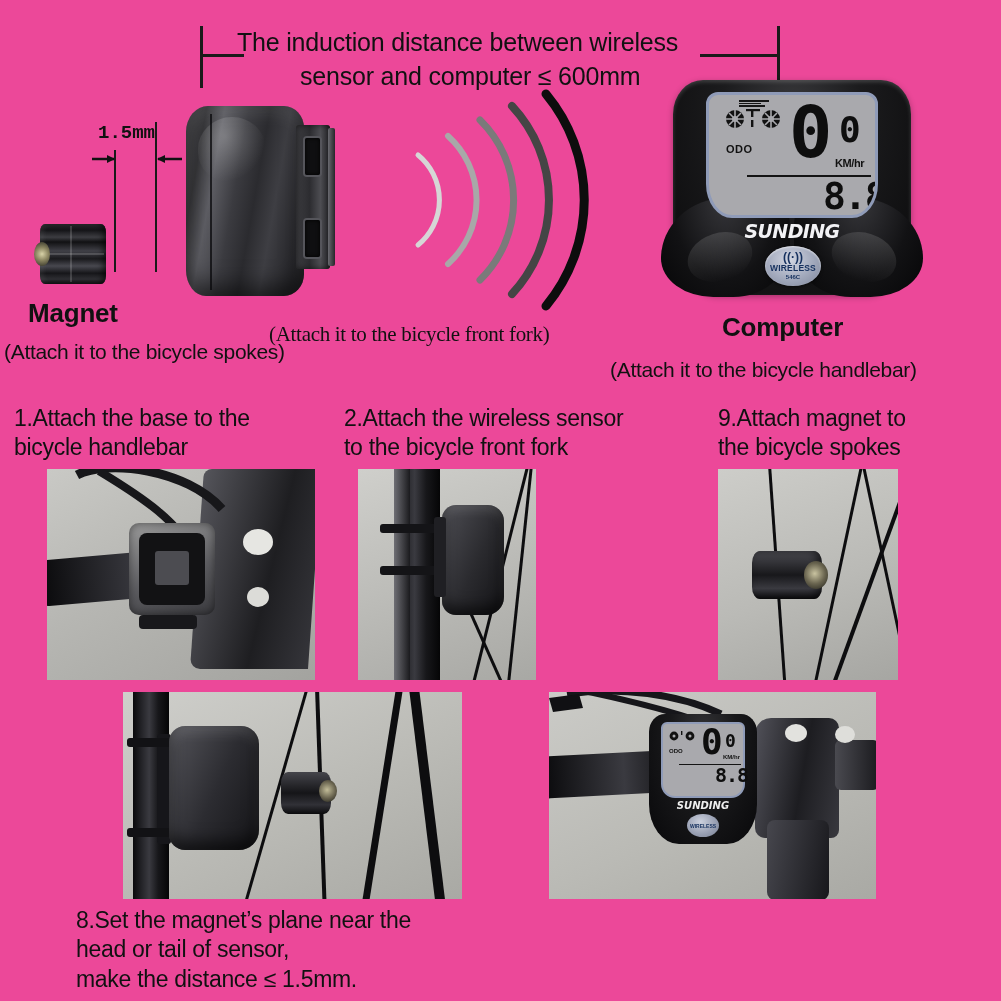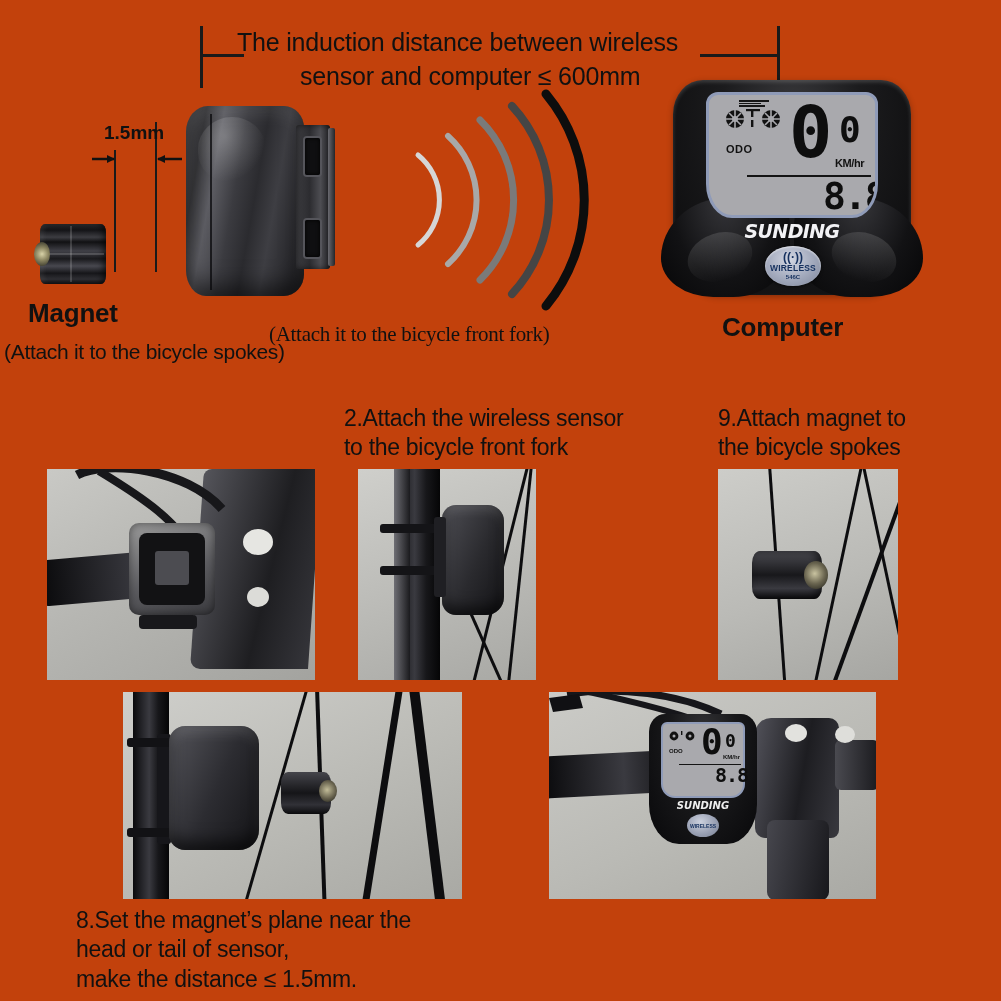--- a/index.html
+++ b/index.html
@@ -5,21 +5,21 @@
   * { box-sizing: border-box; margin: 0; padding: 0; }
   html, body {
     width: 1001px; height: 1001px;
     background: #ffffff;
     font-family: "Liberation Sans", sans-serif;
     overflow: hidden;
   }
   #page {
     position: relative;
     width: 1001px; height: 1001px;
-    background: #c2410c;
+    background: #ec4899;
     padding-left: 46px;
   }
 
   
   .txt { position: absolute; color: #111; white-space: pre; line-height: 1.18; }
   .hdr { font-size: 25px; letter-spacing: -0.2px; }
   .bold-label { font-weight: bold; font-size: 26px; letter-spacing: -0.2px; }
   .sub-label { font-size: 21px; letter-spacing: -0.3px; }
   .step-txt { font-size: 23px; line-height: 1.28; letter-spacing: -0.3px; }
   .dim-txt { font-size: 19px; font-weight: 600; }
@@ -165,21 +165,21 @@
   <div>
     <div class="bracket-line" style="left:114px;top:150px;width:2px;height:122px;"></div>
     <div class="bracket-line" style="left:155px;top:122px;width:2px;height:150px;"></div>
 
     <svg style="position:absolute;left:92px;top:148px;" width="90" height="22">
       <line x1="0" y1="11" x2="22" y2="11" stroke="#111" stroke-width="2.5"></line>
       <polygon points="23,11 15,7 15,15" fill="#111"></polygon>
       <line x1="90" y1="11" x2="66" y2="11" stroke="#111" stroke-width="2.5"></line>
       <polygon points="65,11 73,7 73,15" fill="#111"></polygon>
     </svg>
-    <div class="txt dim-txt" style="left:104px;top:122px;">1.5mm</div>
+    <div class="txt dim-txt" style="left:98px;top:122px;font-family:Liberation Mono, monospace;">1.5mm</div>
   </div>
 
   <div class="magnet-wrap" style="left:26px;top:218px;width:92px;height:72px;">
     <div class="mag-body" style="left:14px;top:6px;width:66px;height:60px;"></div>
     <div class="mag-split" style="left:44px;top:8px;width:1.5px;height:56px;"></div>
     <div class="mag-split" style="left:16px;top:35px;width:62px;height:1.5px;"></div>
     <div class="mag-cap" style="left:8px;top:24px;width:16px;height:24px;background:radial-gradient(circle at 50% 50%, #d8d2a8 0%, #8a8460 45%, #2a2a22 100%);"></div>
   </div>
 
   <div class="sensor-wrap" style="left:186px;top:106px;width:118px;height:190px;">
@@ -261,21 +261,24 @@
       <span class="wl-t2">546C</span>
     </div>
   </div>
 
   <div class="txt bold-label" style="left:28px;top:298px;">Magnet</div>
   <div class="txt sub-label" style="left:4px;top:340px;text-align:right;">(Attach it to the bicycle spokes)</div>
 
   <div class="txt sub-label" style="left:269px;top:322px;font-family:Liberation Serif, serif;">(Attach it to the bicycle front fork)</div>
 
   <div class="txt bold-label" style="left:722px;top:312px;">Computer</div>
-
+  <div class="txt sub-label" style="left:610px;top:358px;">(Attach it to the bicycle handlebar)</div>
+
+  <div class="txt step-txt" style="left:14px;top:404px;">1.Attach the base to the
+bicycle handlebar</div>
   <div class="txt step-txt" style="left:344px;top:404px;">2.Attach the wireless sensor
 to the bicycle front fork</div>
   <div class="txt step-txt" style="left:718px;top:404px;">9.Attach magnet to
 the bicycle spokes</div>
 
   <div class="photo" style="left:47px;top:469px;width:268px;height:211px;">
     <div class="ph-bg" style="background:linear-gradient(150deg,#c9c9c5 0%,#b6b6b2 45%,#a3a39f 100%);"></div>
     <div class="tube" style="left:-6px;top:82px;width:220px;height:46px;border-radius:6px;transform:rotate(-5deg);"></div>
     <div class="blob" style="left:150px;top:0px;width:118px;height:200px;background:linear-gradient(100deg,#55555b,#1e1e21 60%,#35353a);border-radius:8px 0 0 10px;transform:skewX(-4deg);"></div>
     <div class="blob" style="left:196px;top:60px;width:30px;height:26px;background:#e6e6e2;border-radius:50%;"></div>

